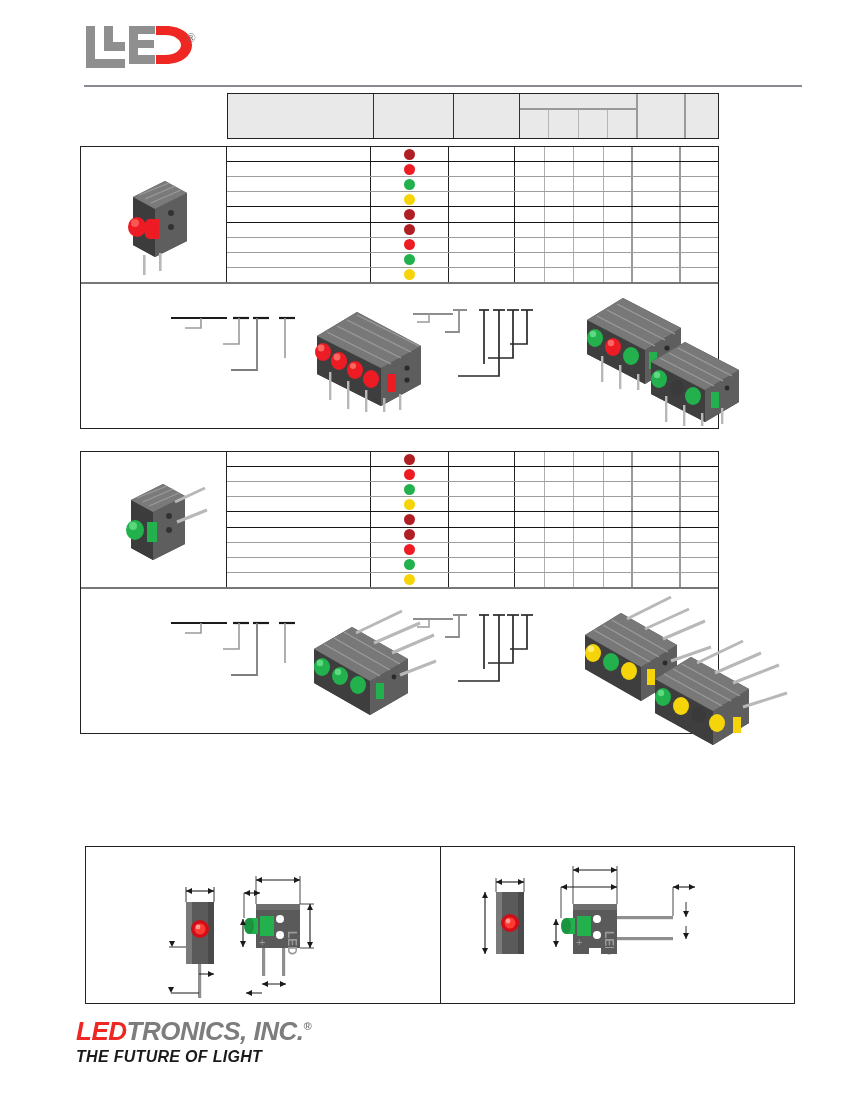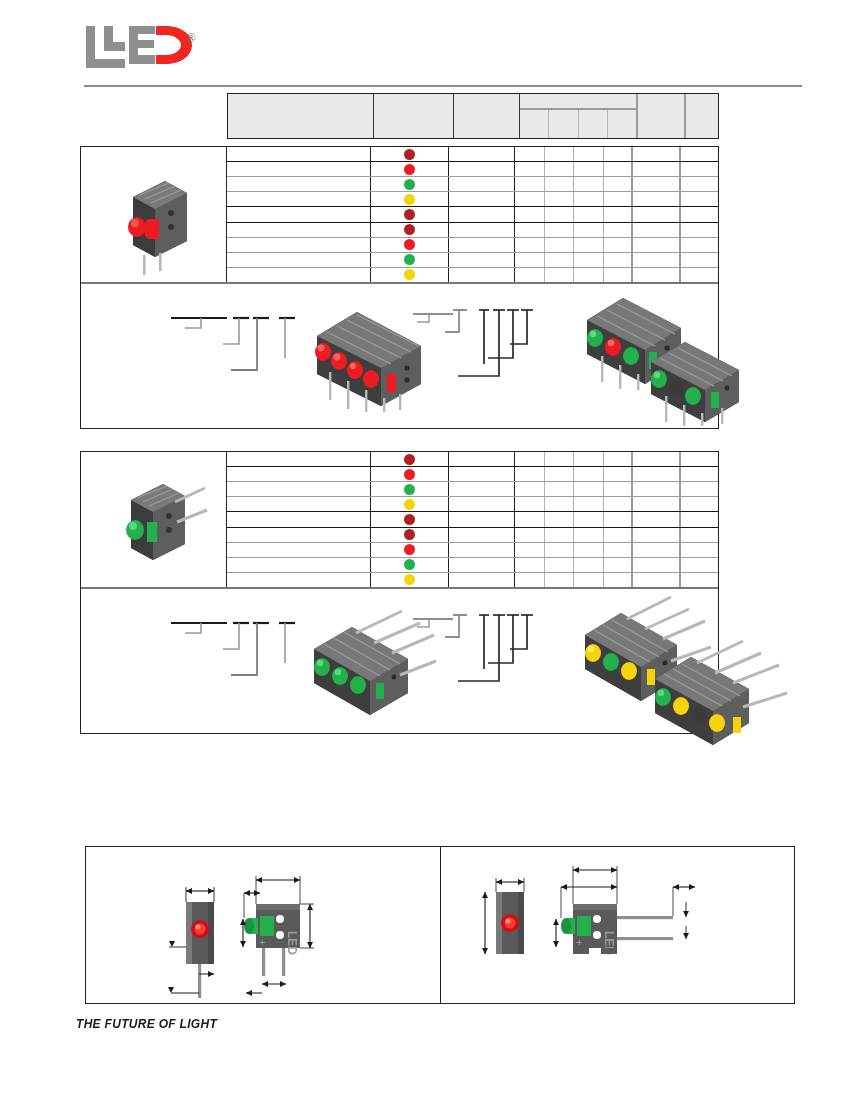--- a/index.html
+++ b/index.html
@@ -90,21 +90,21 @@
   .dim-right { flex: 1; }
 
   
   .page-footer { position: absolute; left: 0; top: 1008px; width: 851px; height: 93px; }
   .footer-brand { position: absolute; left: 76px; top: 8px; }
   .fb-line1 { font-size: 26px; font-weight: bold; font-style: italic; letter-spacing: -0.5px; white-space: nowrap; }
   .fb-led { color: #ee2722; }
   .fb-tronics { color: #7d7d7d; }
   .fb-reg { font-size: 11px; vertical-align: super; color: #7d7d7d; }
   .fb-line2 {
-    font-size: 12px; font-weight: bold; font-style: italic;
+    font-size: 16px; font-weight: bold; font-style: italic;
     color: #1a1a1a; letter-spacing: 0.3px; margin-top: 1px; white-space: nowrap;
   }
 </style>
 </head>
 <body>
 
 <div class="page-header">
   <div class="brand-logo">
     <svg width="110" height="52" viewBox="0 0 110 52">
 
@@ -720,16 +720,19 @@
       <line x1="245" y1="55" x2="245" y2="70" stroke="#1a1a1a" stroke-width="0.9"></line>
       <path d="M245,70 l-3,-6 h6 z" fill="#1a1a1a"></path>
       <line x1="245" y1="79" x2="245" y2="92" stroke="#1a1a1a" stroke-width="0.9"></line>
       <path d="M245,92 l-3,-6 h6 z" fill="#1a1a1a"></path>
     </svg>
   </div>
 </div>
 
 <div class="page-footer">
   <div class="footer-brand">
+    <div class="fb-line1">
+      <span class="fb-led">LED</span><span class="fb-tronics">TRONICS, INC.</span><span class="fb-reg">®</span>
+    </div>
     <div class="fb-line2">THE FUTURE OF LIGHT</div>
   </div>
 
 </div>
 
 </body></html>

